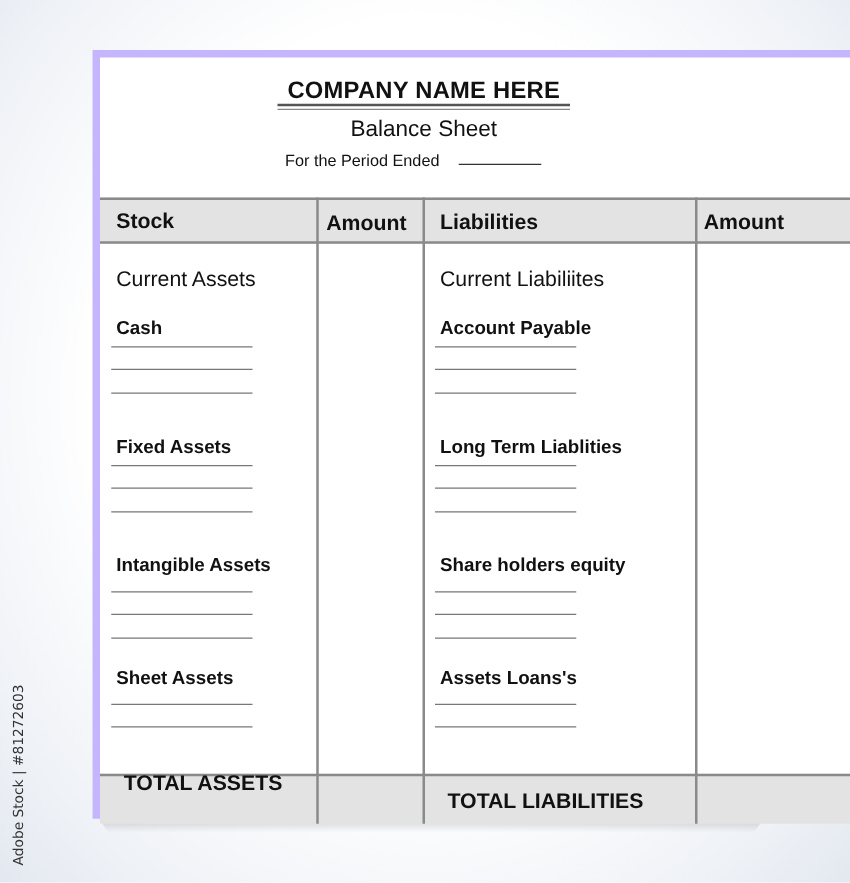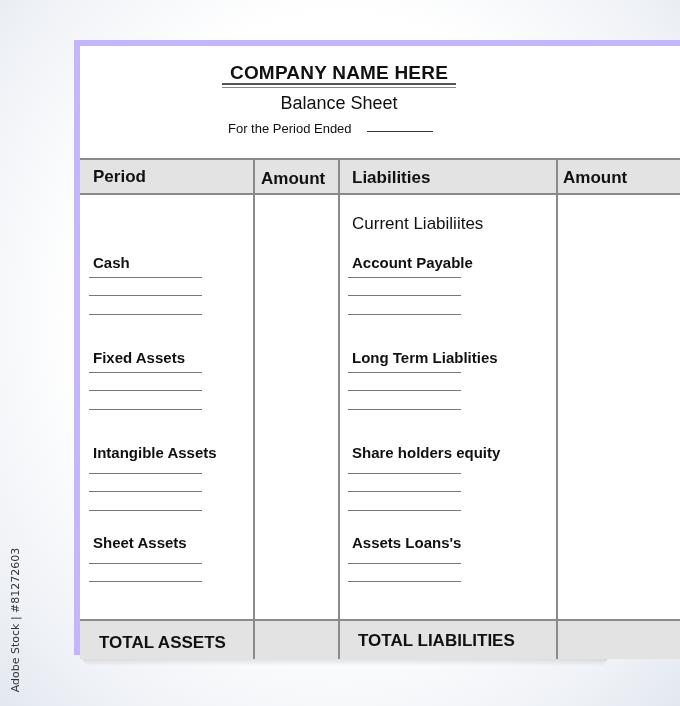--- a/index.html
+++ b/index.html
@@ -88,25 +88,26 @@
     <div class="period-line"></div>
   </div>
 
   <div class="header-row"></div>
   <div class="total-row"></div>
 
   <div class="vline" style="left:173px;"></div>
   <div class="vline" style="left:258px;"></div>
   <div class="vline" style="left:476px;"></div>
 
-  <div class="hcell" style="left:13px; top:121px;">Period</div>
+  <div class="hcell" style="left:13px; top:121px;">Stock</div>
   <div class="hcell" style="left:181px; top:123px;">Amount</div>
   <div class="hcell" style="left:272px; top:122px;">Liabilities</div>
   <div class="hcell" style="left:483px; top:122px;">Amount</div>
 
+  <div class="section-title" style="left:13px; top:168px;">Current Assets</div>
 
   <div class="item-label" style="left:13px; top:208px;">Cash</div>
   <div class="fill-line" style="left:9px; top:231px;"></div>
   <div class="fill-line" style="left:9px; top:249px;"></div>
   <div class="fill-line" style="left:9px; top:268px;"></div>
 
   <div class="item-label" style="left:13px; top:303px;">Fixed Assets</div>
   <div class="fill-line" style="left:9px; top:326px;"></div>
   <div class="fill-line" style="left:9px; top:344px;"></div>
   <div class="fill-line" style="left:9px; top:363px;"></div>
@@ -137,21 +138,21 @@
   <div class="fill-line" style="left:268px; top:445px;"></div>
   <div class="fill-line" style="left:268px; top:464px;"></div>
 
   <div class="item-label" style="left:272px; top:488px;">Assets Loans's</div>
   <div class="fill-line" style="left:268px; top:517px;"></div>
   <div class="fill-line" style="left:268px; top:535px;"></div>
 
   <div style="position:absolute; left:175px; top:149px; width:83px; height:424px;"></div>
   <div style="position:absolute; left:478px; top:149px; width:81px; height:424px;"></div>
 
-  <div class="tcell" style="left:19px; top:587px;">TOTAL ASSETS</div>
+  <div class="tcell" style="left:19px; top:571px;">TOTAL ASSETS</div>
   <div style="position:absolute; left:175px; top:575px; width:83px; height:38px;"></div>
   <div class="tcell" style="left:278px; top:585px;">TOTAL LIABILITIES</div>
   <div style="position:absolute; left:478px; top:575px; width:81px; height:38px;"></div>
 </div>
 
 <div class="watermark">
   <span>Adobe Stock | #81272603</span>
 </div>
 
 </body></html>

